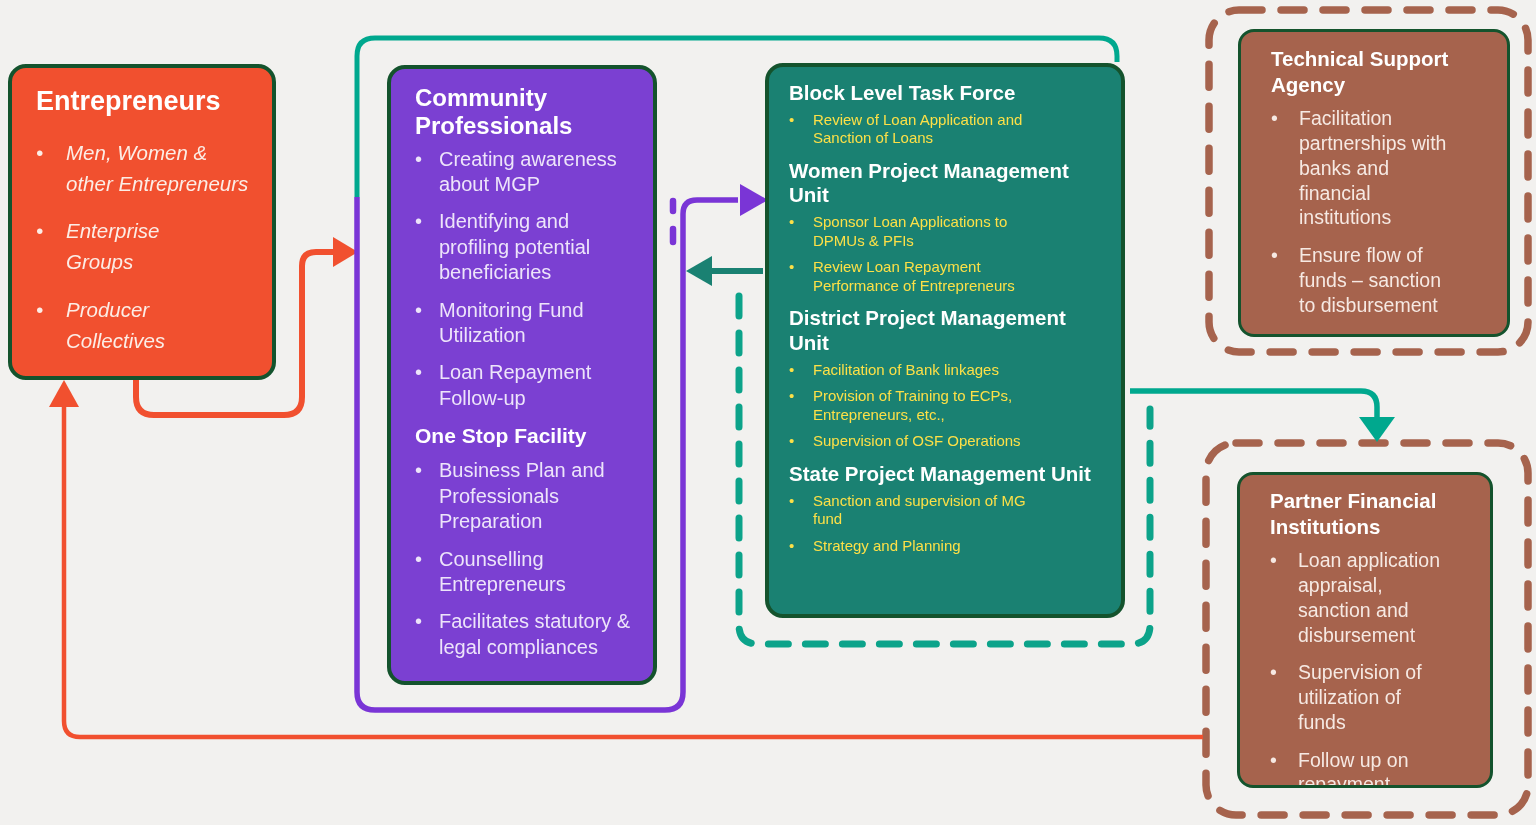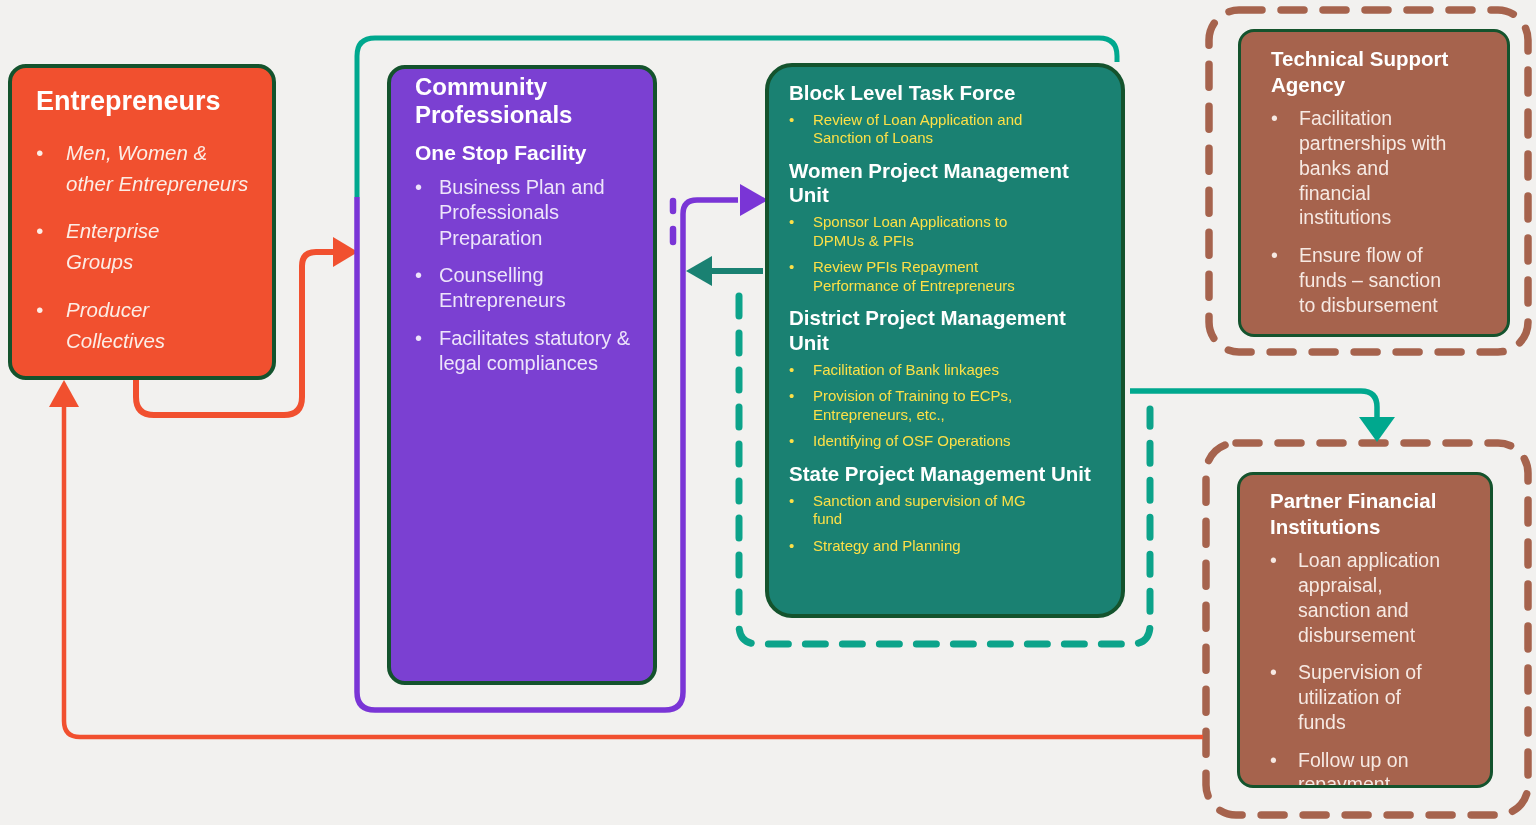--- a/index.html
+++ b/index.html
@@ -61,33 +61,32 @@
     padding:18px 20px 10px 24px;
   }
   #entrepreneurs-box h2{font-size:27px;margin-bottom:20px;}
   #entrepreneurs-box ul{font-size:20.5px;color:#fcede6;font-style:italic;}
   #entrepreneurs-box li{margin-bottom:17px;line-height:1.5;padding-left:30px;}
 
   
   #community-box{
     left:387px;top:65px;width:270px;height:620px;
     background:var(--purple,#7b40d2);
-    padding:4px 16px 8px 24px;
+    padding:15px 16px 8px 24px;
   }
   #community-box h2{font-size:24px;margin-bottom:6px;}
   #community-box h3{font-size:21px;margin:10px 0 10px 0;}
   #community-box ul{font-size:20px;color:#ede4fa;}
   #community-box li{margin-bottom:12px;line-height:1.27;padding-left:24px;}
 
   
   #management-box{
     left:765px;top:63px;width:360px;height:555px;
     background:var(--teal,#1a8172);
     padding:14px 12px 6px 20px;
-    border-radius:27px;
   }
   #management-box h3{font-size:20.5px;margin:11px 0 5px 0;}
   #management-box h3:first-child{margin-top:0;}
   #management-box ul{font-size:15px;color:#fde047;}
   #management-box li{margin-bottom:8px;line-height:1.24;padding-left:24px;}
 
   
   .brown-box{
     background:var(--brown,#a6634d);
     border-width:3px;
@@ -152,20 +151,31 @@
         <li>Enterprise
 Groups</li>
         <li>Producer
 Collectives</li>
       </ul>
   </div>
 
   <div class="box" id="community-box">
     <h2>Community
 Professionals</h2>
+    <ul>
+        <li>Creating awareness
+about MGP</li>
+        <li>Identifying and
+profiling potential
+beneficiaries</li>
+        <li>Monitoring Fund
+Utilization</li>
+        <li>Loan Repayment
+Follow-up</li>
+      </ul>
     <h3>One Stop Facility</h3>
     <ul>
         <li>Business Plan and
 Professionals
 Preparation</li>
         <li>Counselling
 Entrepreneurs</li>
         <li>Facilitates statutory &amp;
 legal compliances</li>
       </ul>
@@ -174,29 +184,29 @@
   <div class="box" id="management-box">
     <h3>Block Level Task Force</h3>
     <ul>
         <li>Review of Loan Application and
 Sanction of Loans</li>
       </ul>
     <h3>Women Project Management Unit</h3>
     <ul>
         <li>Sponsor Loan Applications to
 DPMUs &amp; PFIs</li>
-        <li>Review PFIs Repayment
+        <li>Review Loan Repayment
 Performance of Entrepreneurs</li>
       </ul>
     <h3>District Project Management Unit</h3>
     <ul>
         <li>Facilitation of Bank linkages</li>
         <li>Provision of Training to ECPs,
 Entrepreneurs, etc.,</li>
-        <li>Identifying of OSF Operations</li>
+        <li>Supervision of OSF Operations</li>
       </ul>
     <h3>State Project Management Unit</h3>
     <ul>
         <li>Sanction and supervision of MG
 fund</li>
         <li>Strategy and Planning</li>
       </ul>
   </div>
 
   <div class="box brown-box" id="tsa-box">

